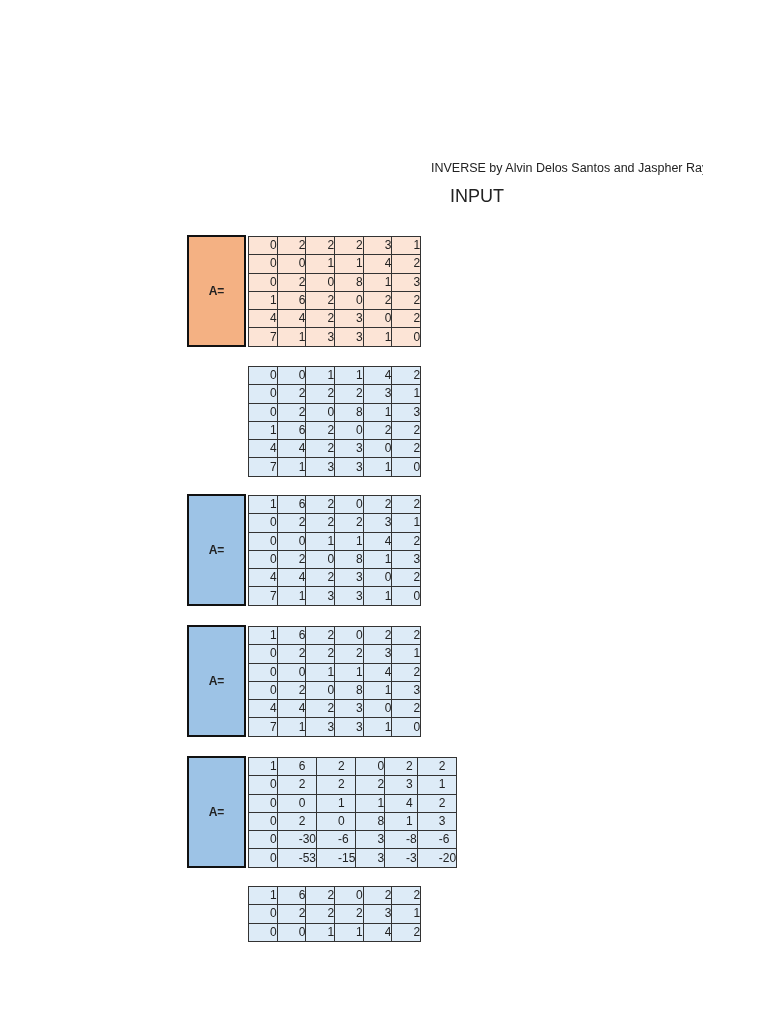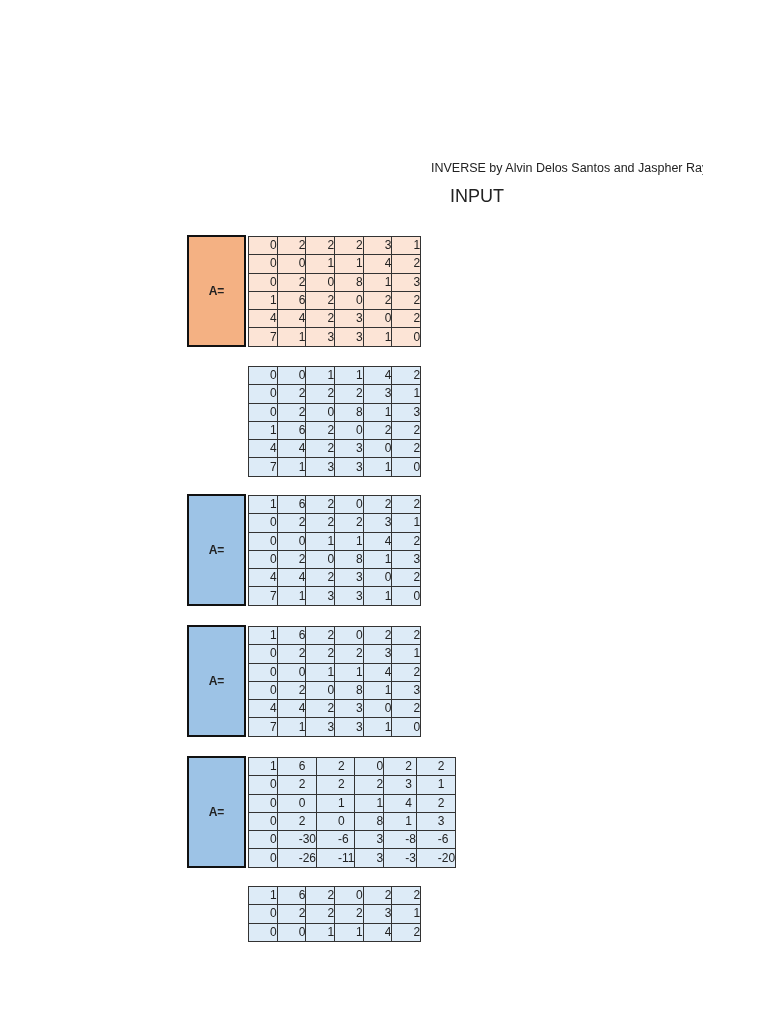--- a/index.html
+++ b/index.html
@@ -347,22 +347,22 @@
           <tr>
             <td style="height: 18.3px;">0</td>
             <td style="height: 18.3px;">-30</td>
             <td style="height: 18.3px;">-6</td>
             <td style="height: 18.3px;">3</td>
             <td style="height: 18.3px;">-8</td>
             <td style="height: 18.3px;">-6</td>
           </tr>
           <tr>
             <td style="height: 18.3px;">0</td>
-            <td style="height: 18.3px;">-26</td>
-            <td style="height: 18.3px;">-11</td>
+            <td style="height: 18.3px;">-53</td>
+            <td style="height: 18.3px;">-15</td>
             <td style="height: 18.3px;">3</td>
             <td style="height: 18.3px;">-3</td>
             <td style="height: 18.3px;">-20</td>
           </tr>
         </tbody>
       </table>
     </div>
     <div class="matrix" style="top: 886px;">
       <table class="grid blue">
         <colgroup>

